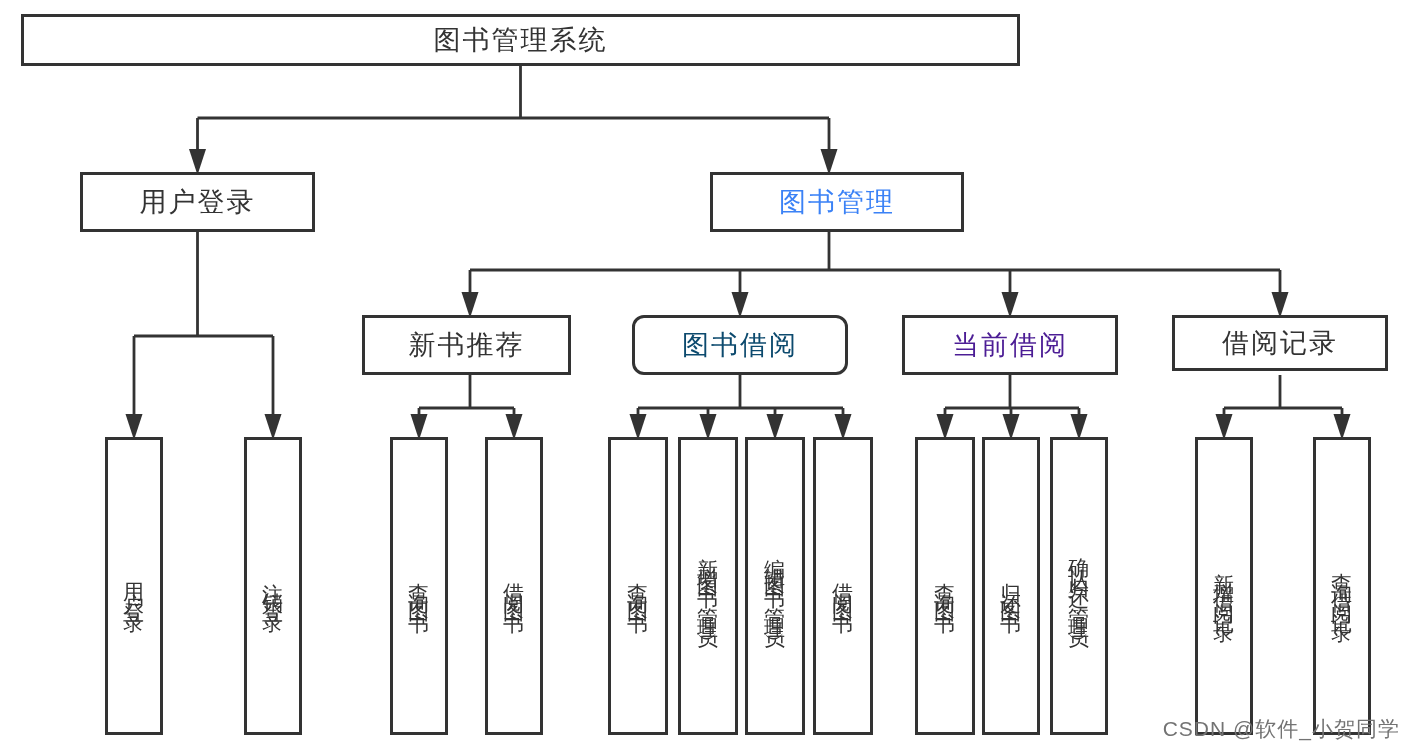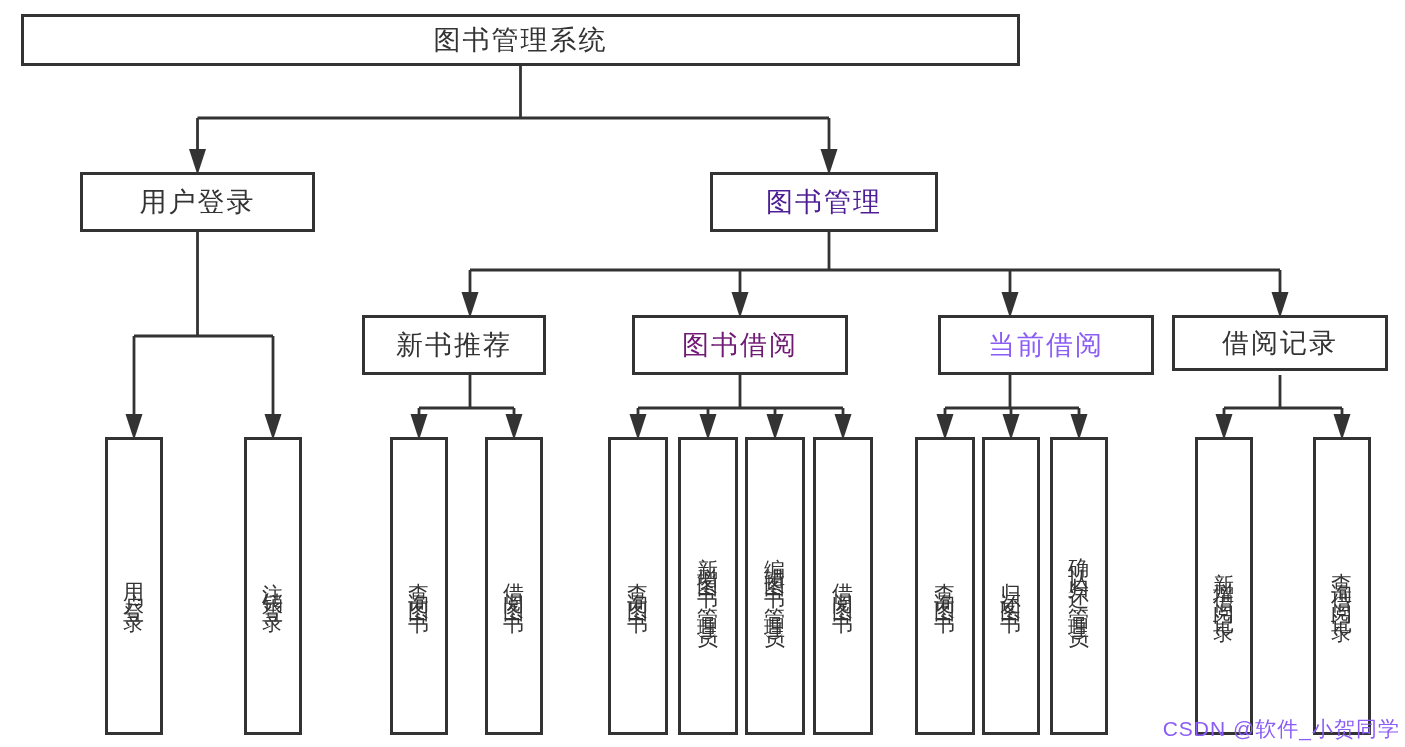--- a/index.html
+++ b/index.html
@@ -38,21 +38,21 @@
     font-size: 21px;
     letter-spacing: 10px;
     line-height: 1;
     white-space: normal;
   }
   .watermark {
     position: absolute;
     right: 5px;
     bottom: 4px;
     font-size: 21px;
-    color: #8b5cf6;
+    color: #737373;
     letter-spacing: 1px;
     z-index: 5;
     font-family: "Liberation Sans", sans-serif;
   }
 </style>
 </head>
 <body>
 
 <div id="diagram-canvas">
   <svg id="connectors" xmlns="http://www.w3.org/2000/svg" viewBox="0 0 1405 747">
@@ -110,30 +110,30 @@
       <polygon points="1342,440 1333.5,414 1350.5,414" fill="#333333"></polygon>
     </svg>
 
   <span class="watermark">CSDN @软件_小贺同学</span>
 <div class="node" style="left: 21px; top: 14px; width: 999px; height: 52px; border-color: rgb(51, 51, 51); color: rgb(51, 51, 51);">
       <span class="lbl">图书管理系统</span>
     </div>
     <div class="node" style="left: 80px; top: 172px; width: 235px; height: 60px; border-color: rgb(51, 51, 51); color: rgb(51, 51, 51);">
       <span class="lbl">用户登录</span>
     </div>
-    <div class="node" style="left: 710px; top: 172px; width: 228px; height: 60px; border-color: rgb(51, 51, 51); color: #4c1d95;">
+    <div class="node" style="left: 710px; top: 172px; width: 254px; height: 60px; border-color: rgb(51, 51, 51); color: #3b82f6;">
       <span class="lbl">图书管理</span>
     </div>
-    <div class="node" style="left: 362px; top: 315px; width: 184px; height: 60px; border-color: rgb(51, 51, 51); color: rgb(51, 51, 51);">
+    <div class="node" style="left: 362px; top: 315px; width: 209px; height: 60px; border-color: rgb(51, 51, 51); color: rgb(51, 51, 51);">
       <span class="lbl">新书推荐</span>
     </div>
-    <div class="node" style="left: 632px; top: 315px; width: 216px; height: 60px; border-color: rgb(51, 51, 51); color: #701a75;">
+    <div class="node" style="left: 632px; top: 315px; width: 216px; height: 60px; border-color: rgb(51, 51, 51); color: #0c4a6e; border-radius: 12px;">
       <span class="lbl">图书借阅</span>
     </div>
-    <div class="node" style="left: 902px; top: 315px; width: 216px; height: 60px; border-color: rgb(51, 51, 51); color: #8b5cf6; margin-left: 36px;">
+    <div class="node" style="left: 902px; top: 315px; width: 216px; height: 60px; border-color: rgb(51, 51, 51); color: #4c1d95;">
       <span class="lbl">当前借阅</span>
     </div>
     <div class="node" style="left: 1172px; top: 315px; width: 216px; height: 56px; border-color: rgb(51, 51, 51); color: rgb(51, 51, 51);">
       <span class="lbl">借阅记录</span>
     </div>
     <div class="node vertical" style="left: 105px; top: 437px; width: 58px; height: 298px; border-color: rgb(51, 51, 51); color: rgb(51, 51, 51);">
       <span class="lbl">用户登录</span>
     </div>
     <div class="node vertical" style="left: 244px; top: 437px; width: 58px; height: 298px; border-color: rgb(51, 51, 51); color: rgb(51, 51, 51);">
       <span class="lbl">注销登录</span>

